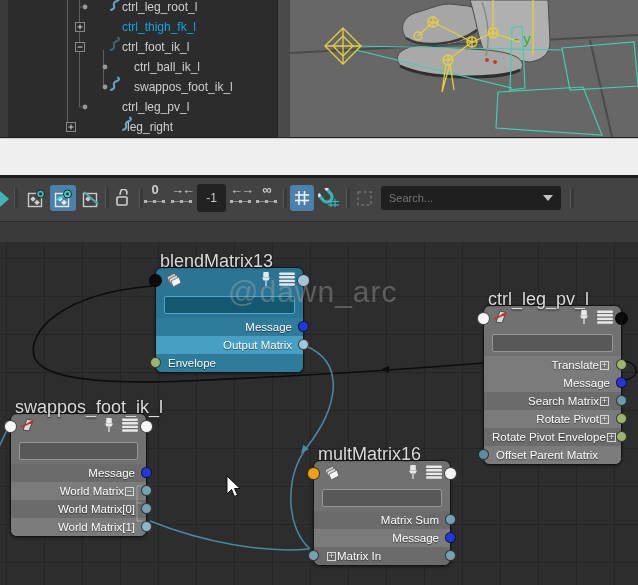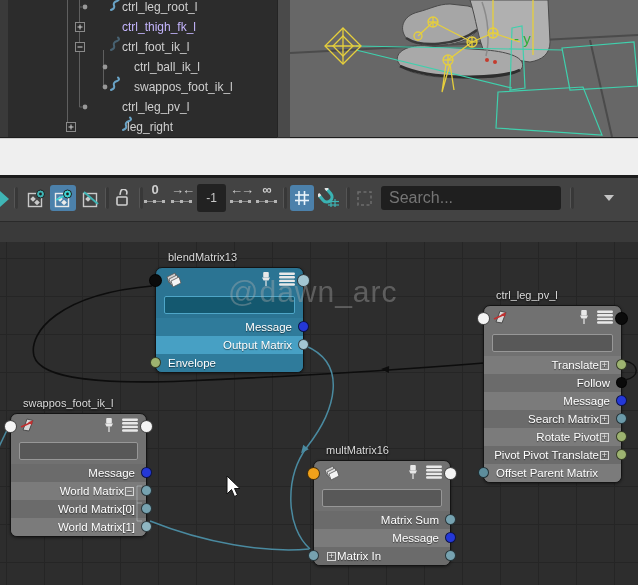--- a/index.html
+++ b/index.html
@@ -4,51 +4,51 @@
 <style>
   html,body{margin:0;padding:0;}
   body{width:638px;height:585px;overflow:hidden;position:relative;
        background:#2c2c2c;font-family:"Liberation Sans",sans-serif;
        -webkit-font-smoothing:antialiased;}
   
   #outliner{position:absolute;left:0;top:0;width:277px;height:137px;background:#2c2c2c;z-index:10;overflow:hidden;border-bottom:1px solid #1d1d1d;}
   #outliner .lstrip{position:absolute;left:0;top:0;width:8px;height:137px;background:#3a3a3a;}
   #outliner svg{position:absolute;left:0;top:0;}
   .oitem-label{position:absolute;font-size:12px;color:#cfcfcf;white-space:nowrap;}
-  .oitem-label.dim{color:#c4b5fd;text-align:center;}
+  .oitem-label.dim{color:#0ea5e9;text-align:center;}
   .oicon{position:absolute;width:15px;height:15px;}
   #divider{position:absolute;left:277px;top:0;width:13px;height:137px;background:#4a4a4a;border-left:1px solid #242424;border-right:1px solid #2a2a2a;z-index:10;}
   #viewport{position:absolute;left:290px;top:0;width:348px;height:137px;z-index:10;background:#676767;border-bottom:1px solid #1d1d1d;}
   
   #white-strip{position:absolute;left:0;top:138px;width:638px;height:37px;background:#efefef;border-top:1px solid #cfcfcf;z-index:10;}
   
   #toolbar{position:absolute;left:0;top:175px;width:638px;height:43px;background:#434343;border-top:3px solid #1c1c1c;border-bottom:1px solid #2a2a2a;z-index:10;}
   .tbtn{position:absolute;top:7px;height:26px;display:flex;align-items:center;justify-content:center;border-radius:3px;}
   .tbtn.active{background:#4c81ab;}
   .tsep{position:absolute;top:9px;width:3px;height:22px;background:#383838;border-radius:2px;border-left:1px solid #555;}
   .trav{position:absolute;top:5px;width:24px;text-align:center;color:#cfcfcf;}
   .trav .g{display:block;font-size:13px;font-weight:bold;line-height:14px;letter-spacing:-2px;}
   .travdots{display:block;margin:2px auto 0;}
   #depth-field{position:absolute;left:197px;top:6px;width:29px;height:28px;background:#222;border-radius:3px;color:#c8c8c8;font-size:12px;display:flex;align-items:center;justify-content:center;}
   #search-box{position:absolute;left:381px;top:8px;width:180px;height:24px;background:#1f1f1f;border-radius:3px;display:flex;align-items:center;}
-  #search-box input{flex:1;background:transparent;border:none;outline:none;color:#9a9a9a;font-size:16px;padding:0 8px;font-family:"Liberation Sans",sans-serif;}
+  #search-box input{flex:1;background:transparent;border:none;outline:none;color:#9a9a9a;font-size:11px;padding:0 8px;font-family:"Liberation Sans",sans-serif;}
   #search-caret{width:0;height:0;border-left:5px solid transparent;border-right:5px solid transparent;border-top:6px solid #c4c4c4;margin-right:8px;}
   
   #substrip{position:absolute;left:0;top:219px;width:638px;height:23px;background:#3a3a3a;z-index:9;}
   #grid{position:absolute;left:0;top:242px;width:638px;height:343px;background-color:#2d2d2d;z-index:1;
     background-image:linear-gradient(#252525 1px,transparent 1px),linear-gradient(90deg,#252525 1px,transparent 1px);
     background-size:38px 38px;background-position:6px 16px;}
   #wires-under{position:absolute;left:0;top:0;z-index:2;pointer-events:none;}
   #wires-over{position:absolute;left:0;top:0;z-index:4;pointer-events:none;}
   #nodes{position:absolute;left:0;top:0;z-index:3;}
   
   .node{position:absolute;box-sizing:border-box;border:1px solid #141414;border-radius:7px;box-shadow:0 1px 3px rgba(0,0,0,.45);}
   .node.gray{background:#717171;}
   .node.teal{background:#2b7493;}
-  .ntitle{position:absolute;top:-17px;left:12px;font-size:11px;color:#dadada;white-space:nowrap;text-shadow:0 1px 2px rgba(0,0,0,.8);}
+  .ntitle{position:absolute;top:-17px;left:4px;font-size:18px;color:#dadada;white-space:nowrap;text-shadow:0 1px 2px rgba(0,0,0,.8);}
   .nheader{position:relative;height:26px;display:flex;align-items:center;padding:0 8px;}
   .nheader .sp{flex:1;}
   .ninset{height:16px;margin:2px 8px 4px 8px;border-radius:2px;}
   .gray .ninset{background:#585858;border:1px solid #979797;}
   .teal .ninset{background:#14586f;border:1px solid #4ea6c8;}
   .nrow{position:relative;height:18px;line-height:18px;font-size:11.5px;color:#fff;text-shadow:0 1px 1px rgba(0,0,0,.55);white-space:nowrap;}
   .nrow.r{text-align:right;padding-right:11px;padding-left:8px;}
   .nrow.l{text-align:left;padding-left:12px;}
   .gray .nrow.shL{background:#7b7b7b;}
   .gray .nrow.shD{background:#6b6b6b;}
@@ -393,25 +393,24 @@
               <rect x="0" y="4.1" width="16" height="2.4" rx="1.2"></rect>
               <rect x="0" y="7.7" width="16" height="2.4" rx="1.2"></rect>
               <rect x="0" y="11.3" width="16" height="2.4" rx="1.2"></rect>
             </g>
           </svg></span>
         <span class="hport pl" style="background: rgb(245, 245, 245);"></span>
         <span class="hport pr" style="background: rgb(11, 11, 11);"></span>
       </div>
       <div class="ninset"></div>
       <div class="nrow r shL"><span>Translate</span><span class="xbox">+</span><span class="port pr" style="background: rgb(157, 179, 112);"></span></div>
-      <div class="nrow r shD"><span>Follow</span><span class="port pr" style="background: rgb(10, 10, 10);"></span></div>
       <div class="nrow r shL"><span>Message</span><span class="port pr" style="background: rgb(36, 56, 216);"></span></div>
       <div class="nrow r shD"><span>Search Matrix</span><span class="xbox">+</span><span class="port pr" style="background: rgb(107, 153, 168);"></span></div>
       <div class="nrow r shL"><span>Rotate Pivot</span><span class="xbox">+</span><span class="port pr" style="background: rgb(157, 179, 112);"></span></div>
-      <div class="nrow r shD"><span>Pivot Pivot Translate</span><span class="xbox">+</span><span class="port pr" style="background: rgb(157, 179, 112);"></span></div>
+      <div class="nrow r shD"><span>Rotate Pivot Envelope</span><span class="xbox">+</span><span class="port pr" style="background: rgb(157, 179, 112);"></span></div>
       <div class="nrow l shL"><span>Offset Parent Matrix</span><span class="port pl" style="background: rgb(93, 141, 156);"></span></div>
     </div>
     <div class="node gray" style="left: 10px; top: 413px; width: 137px;">
       <div class="ntitle">swappos_foot_ik_l</div>
       <div class="nheader">
         <span><svg width="17" height="16" viewBox="0 0 17 16">
             <polygon points="4,13 8,2 14,3.5 10,14" fill="#d9d9d9" stroke="#4a4a4a"></polygon>
             <line x1="2" y1="10" x2="12" y2="5.5" stroke="#c03030" stroke-width="1.8"></line>
             <polygon points="15,4.2 9.5,4.2 12,8.2" fill="#c03030" transform="rotate(-22 12 6)"></polygon>
           </svg></span>

